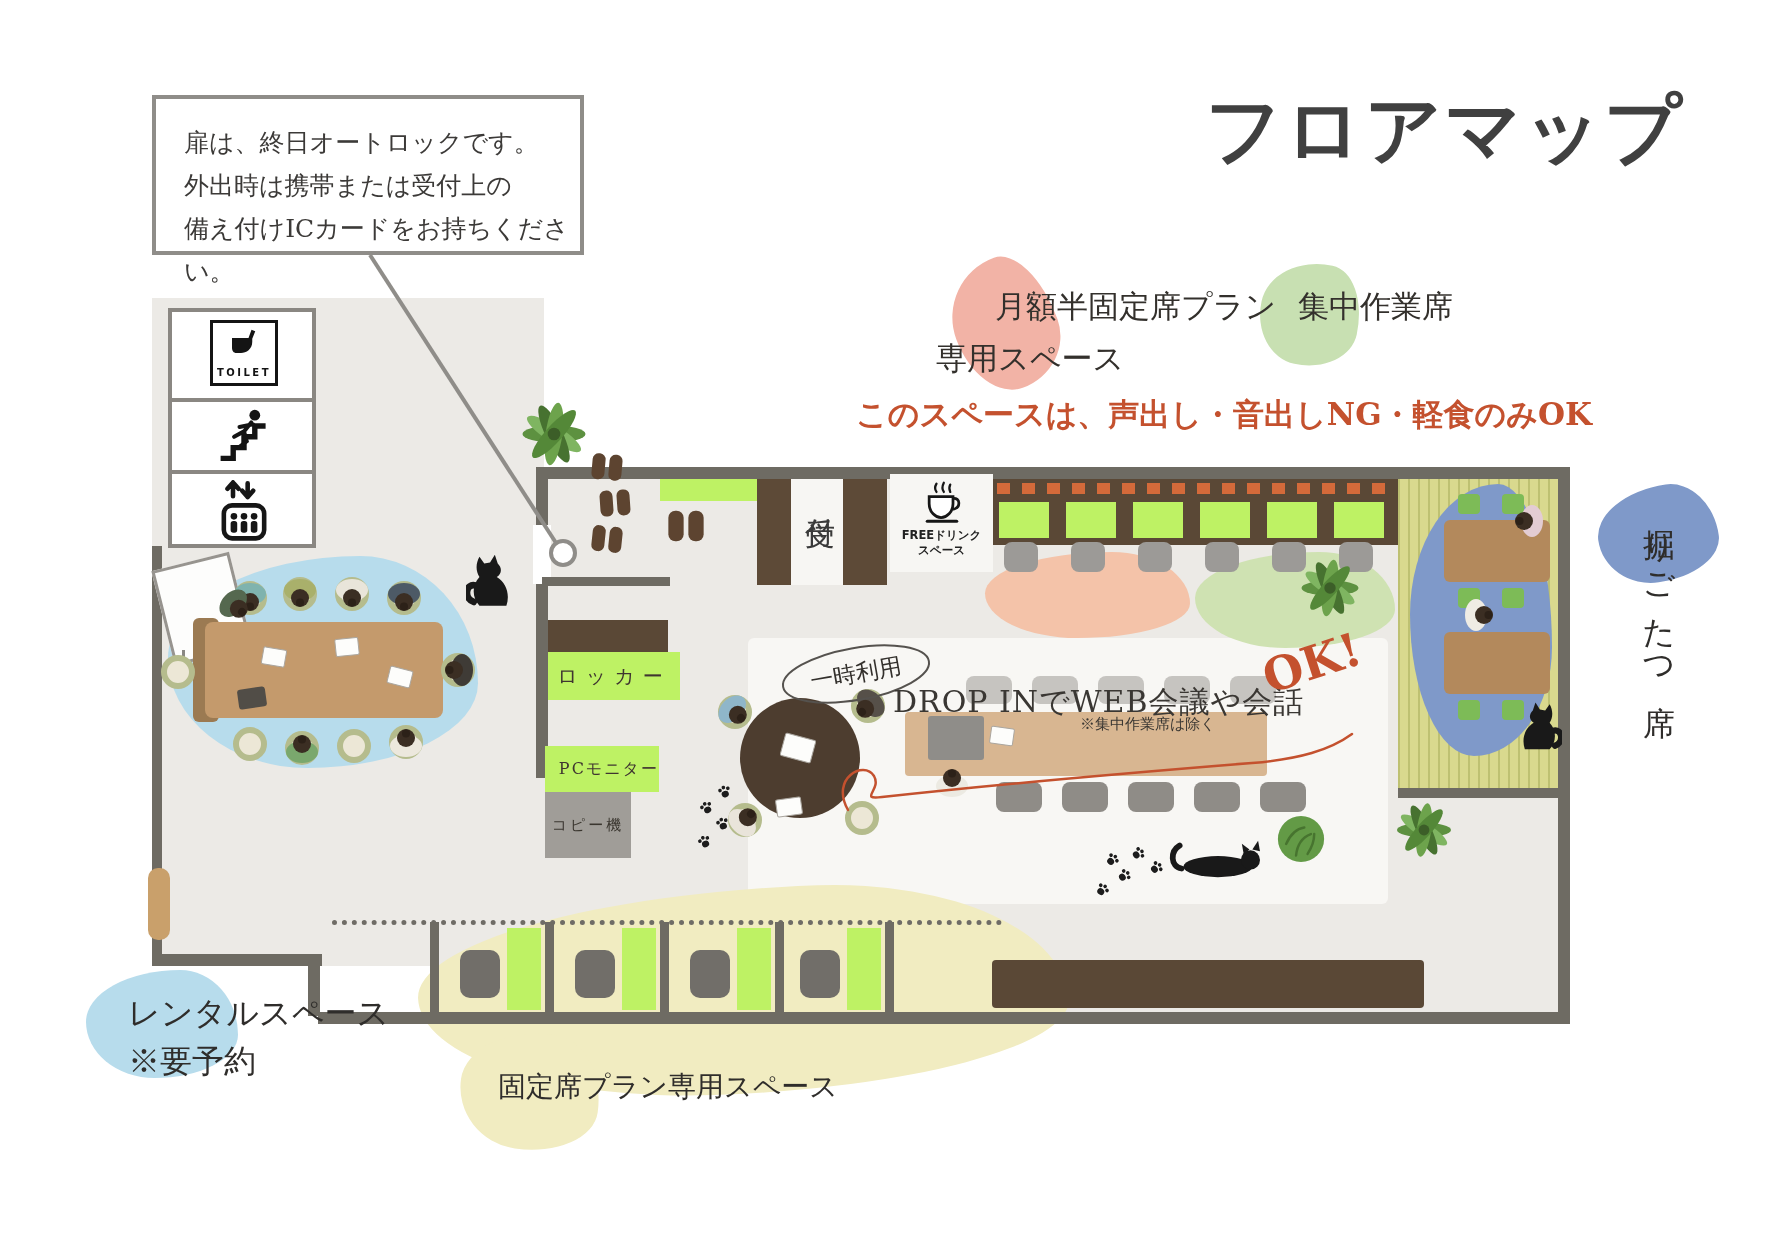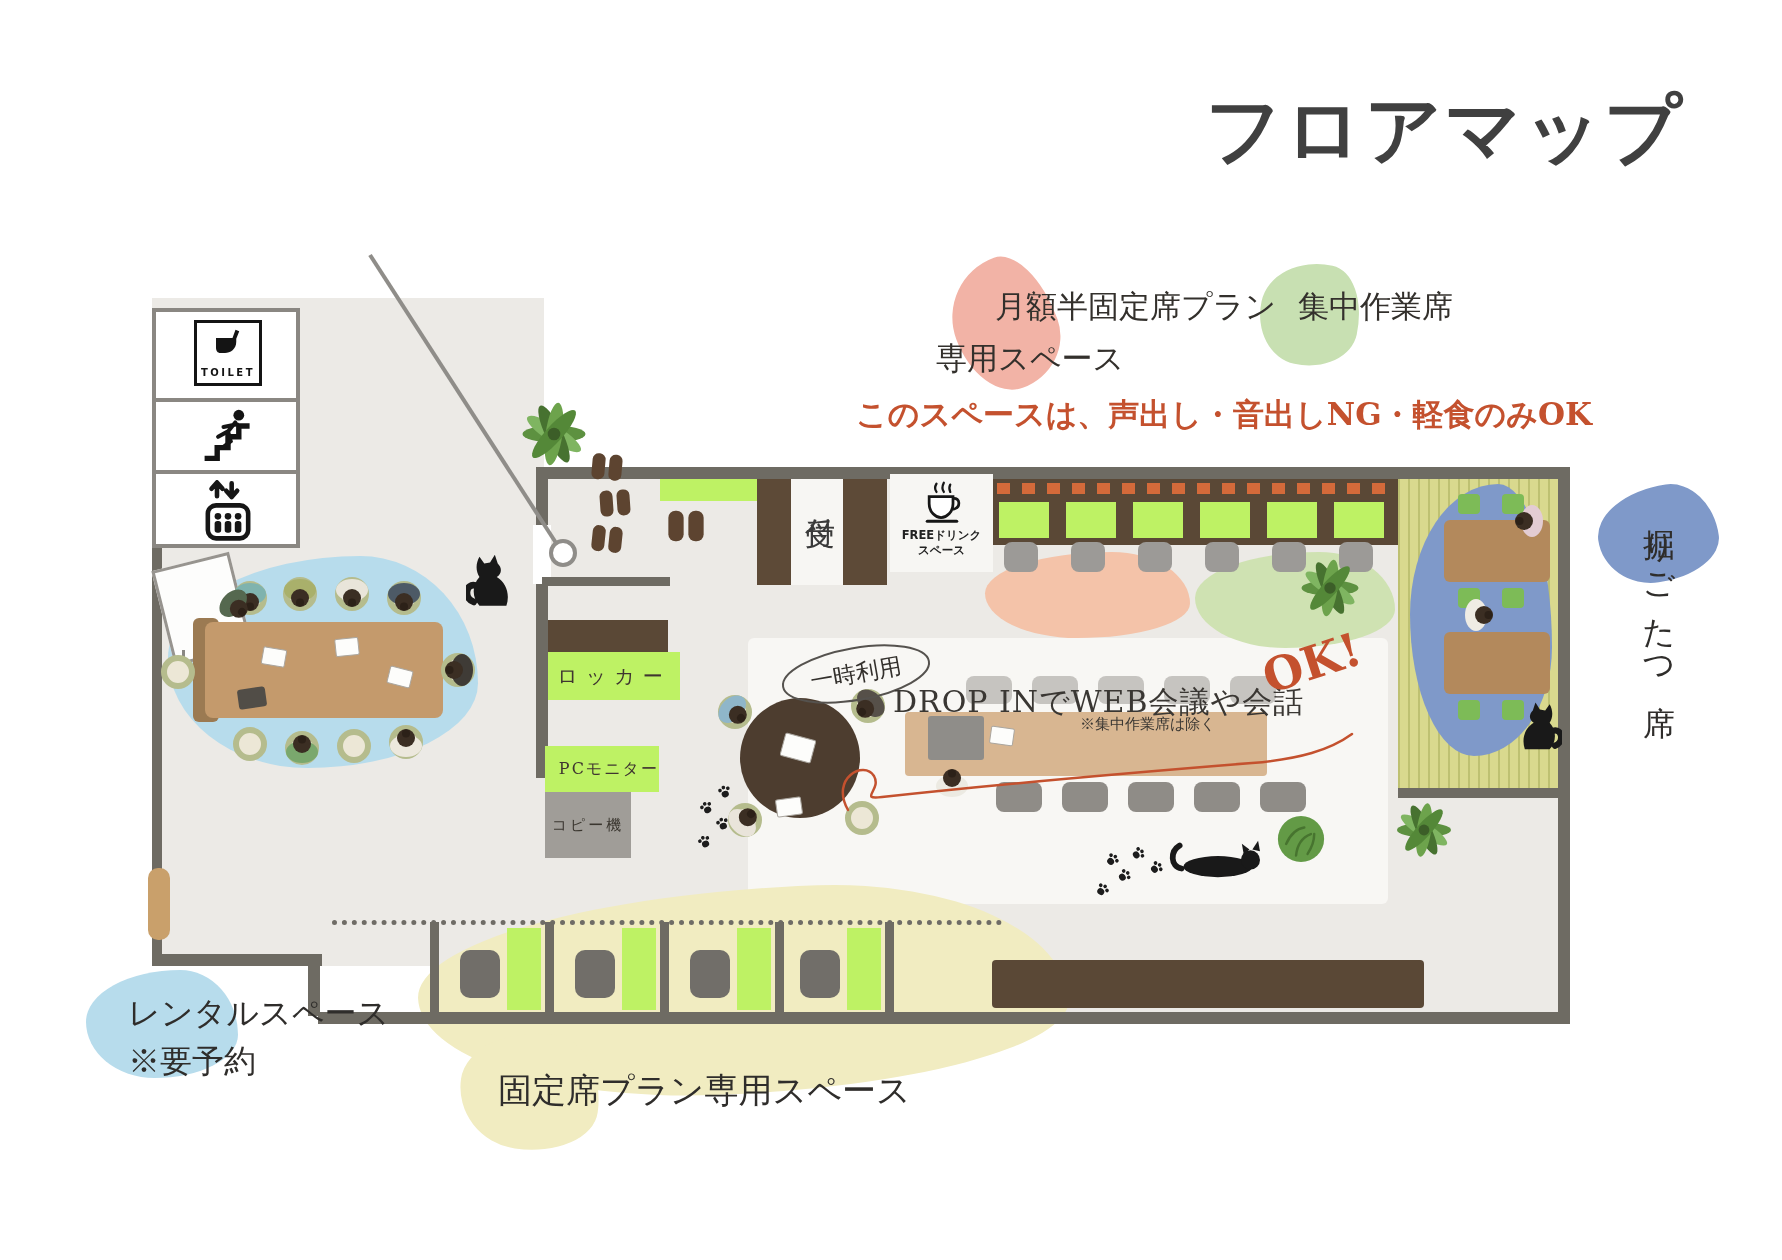--- a/index.html
+++ b/index.html
@@ -18,21 +18,21 @@
   .ring{position:absolute;width:40px;height:40px;z-index:3}
   .pp{position:absolute;width:40px;height:34px;z-index:4}
   .spr{position:absolute;z-index:3}
   .laptop{position:absolute;background:#fdfdfb;border:1.5px solid #aaa69f;border-radius:2px;z-index:4}
   .monitor{position:absolute;background:#8f8d89;border-radius:3px;z-index:3}
   .dotline{position:absolute;border-top:5px dotted #6f6c66;z-index:2}
   .sans{font-family:"DejaVu Sans","Liberation Sans",sans-serif}
   #callout{position:absolute;left:152px;top:95px;width:432px;height:160px;background:#fff;
            border:4px solid #8f8d89;z-index:7;box-sizing:border-box;padding:22px 0 0 28px;
            font-size:25px;line-height:1.72;color:#3c3a38}
-  #iconcol{position:absolute;left:152px;top:308px;width:148px;height:240px;background:#fff;
+  #iconcol{position:absolute;left:168px;top:308px;width:148px;height:240px;background:#fff;
            border:4px solid #8a8782;z-index:3;box-sizing:border-box}
   .celdiv{position:absolute;left:0;width:100%;height:4px;background:#8a8782}
   #overlay{position:absolute;left:0;top:0;z-index:4;pointer-events:none}
   #toiletframe{position:absolute;left:38px;top:8px;width:68px;height:66px;border:3px solid #141414;box-sizing:border-box}
   .tatami{position:absolute;left:1398px;top:479px;width:160px;height:312px;z-index:1;
           background-color:#d9d98e;
           background-image:repeating-linear-gradient(90deg,rgba(120,130,40,.28) 0 2px,rgba(0,0,0,0) 2px 10px)}
   .orangestrip{position:absolute;left:997px;top:483px;width:397px;height:11px;z-index:3;
           background:repeating-linear-gradient(90deg,#d46a3a 0 13px,rgba(0,0,0,0) 13px 25px)}
   .kotatsu{position:absolute;background:#b3895c;border-radius:6px;z-index:3}
@@ -153,20 +153,25 @@
         <circle cx="17" cy="44" r="3.6"></circle>
           <rect x="13.4" y="49" width="7.2" height="13" rx="3"></rect>
         <circle cx="28" cy="44" r="3.6"></circle>
           <rect x="24.4" y="49" width="7.2" height="13" rx="3"></rect>
         <circle cx="39" cy="44" r="3.6"></circle>
           <rect x="35.4" y="49" width="7.2" height="13" rx="3"></rect>
       </g>
     </svg>
   </div>
 
+  <div id="callout">
+    <div>扉は、終日オートロックです。</div>
+    <div>外出時は携帯または受付上の</div>
+    <div>備え付けICカードをお持ちください。</div>
+  </div>
 
   <div class="desk" style="left:660px;top:479px;width:97px;height:22px"></div>
   <svg class="spr" viewBox="0 0 34 30" style="left:590px;top:452px;width:34px;height:30px;transform:rotate(5deg)">
       <use href="#slippers"></use>
     </svg>
   <svg class="spr" viewBox="0 0 34 30" style="left:598px;top:488px;width:34px;height:30px;transform:rotate(-4deg)">
       <use href="#slippers"></use>
     </svg>
   <svg class="spr" viewBox="0 0 34 30" style="left:590px;top:524px;width:34px;height:30px;transform:rotate(6deg)">
       <use href="#slippers"></use>
@@ -414,15 +419,15 @@
 
   <div class="t" style="left:776px;top:660px;width:160px;text-align:center;font-size:23px;transform:rotate(-10deg)">一時利用</div>
   <div class="t" style="left:893px;top:684px;font-size:30px;letter-spacing:1px;color:#3a3733">DROP INでWEB会議や会話</div>
   <div class="t" style="left:1080px;top:715px;font-size:15px;color:#3a3733">※集中作業席は除く</div>
   <div class="t" style="left: 1262px; top: 636px; font-size: 46px; font-weight: bold; transform: rotate(-18deg); color: rgb(196, 81, 46);">OK!</div>
 
   <div class="t vtext" style="left:1640px;top:504px;font-size:32px;letter-spacing:6px;color:#2f2d2b">掘りごたつ席</div>
 
   <div class="t" style="left:128px;top:994px;font-size:32px;color:#2f2d2b">レンタルスペース</div>
   <div class="t" style="left:128px;top:1042px;font-size:32px;color:#2f2d2b">※要予約</div>
-  <div class="t" style="left:498px;top:1070px;font-size:34px;color:#2f2d2b">固定席プラン専用スペース</div>
+  <div class="t" style="left:498px;top:1070px;font-size:28px;color:#2f2d2b">固定席プラン専用スペース</div>
 
 </div>
 
 </body></html>

